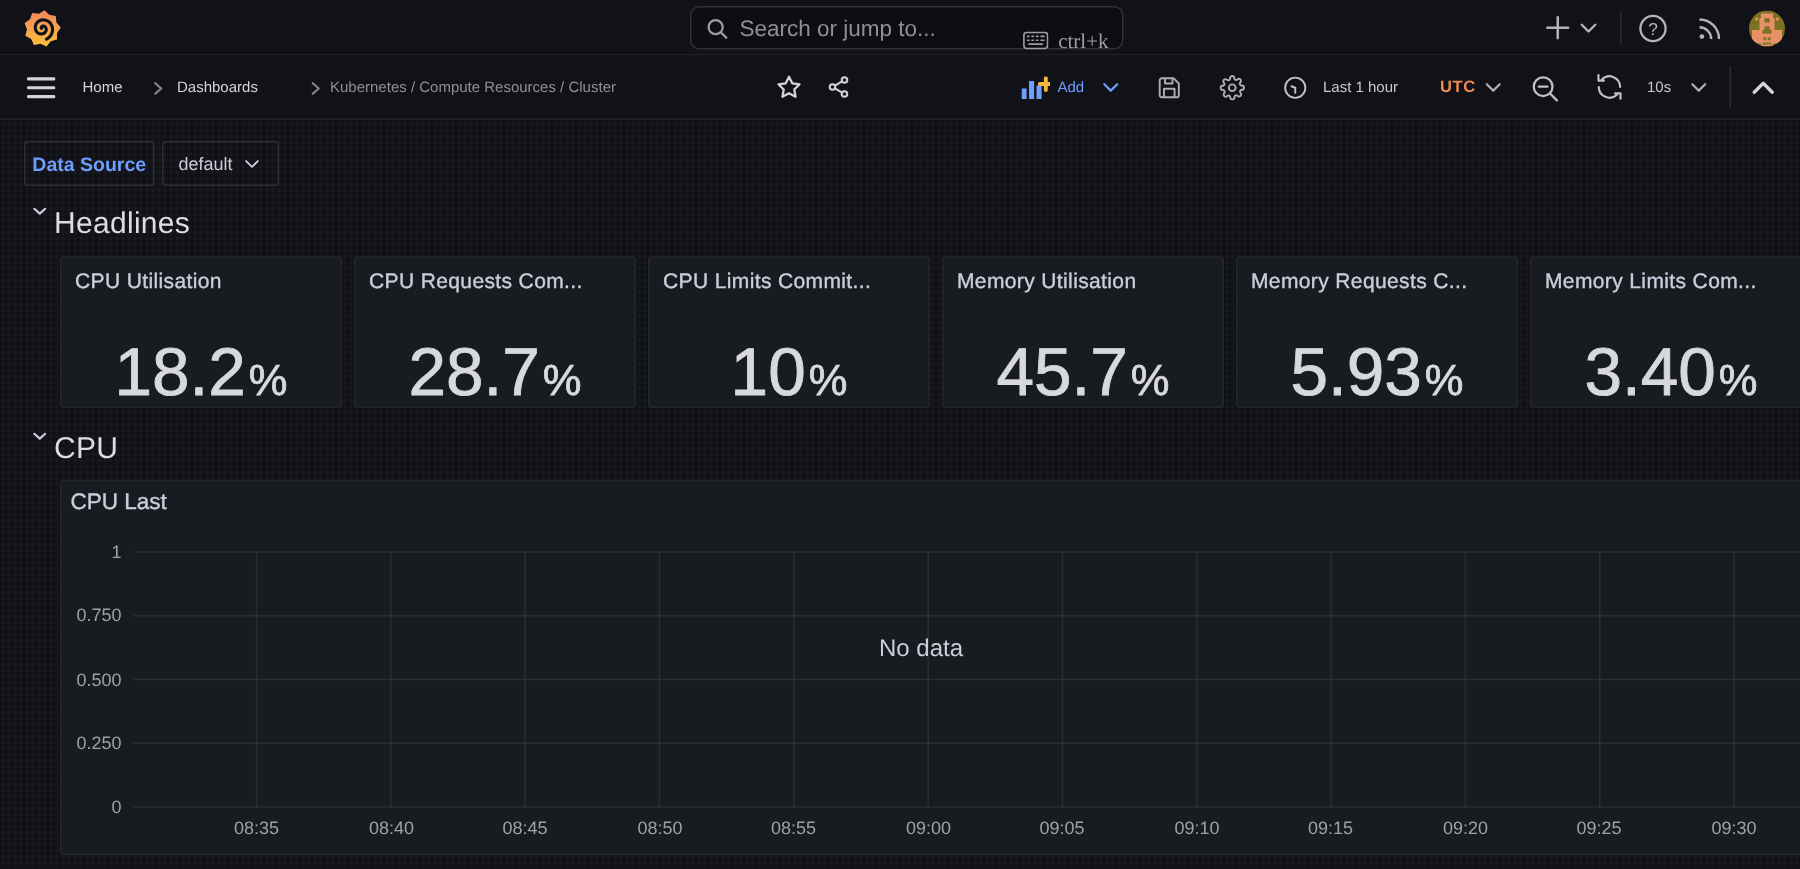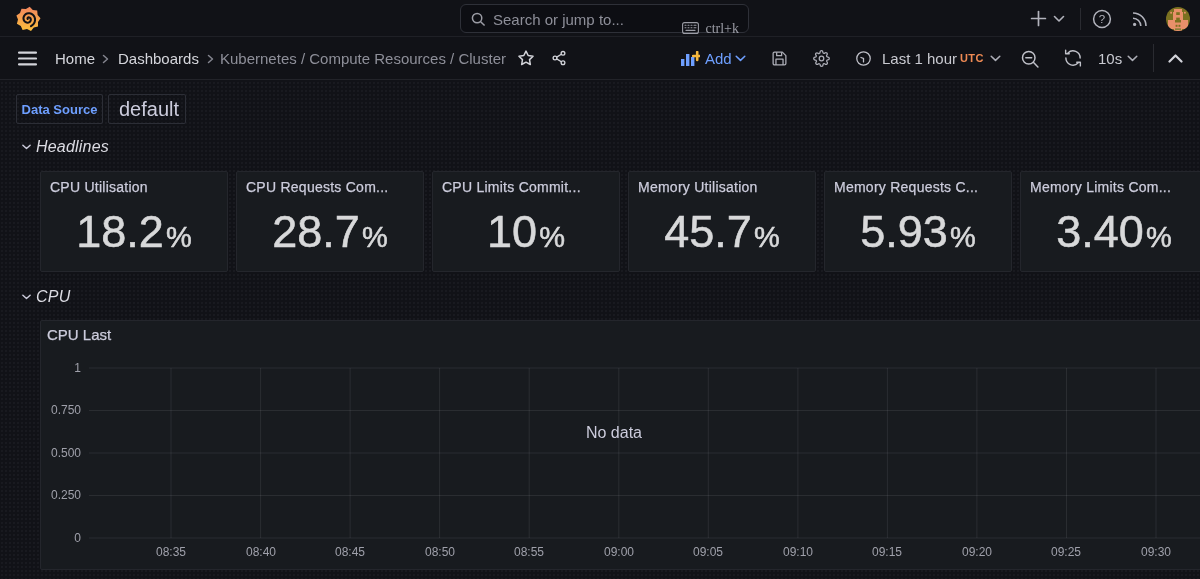--- a/index.html
+++ b/index.html
@@ -15,40 +15,40 @@
   background:#0d0e13; border:1px solid #2e3038; border-radius:6px; }
 #searchbox .ph { position:absolute; left:32px; top:6px; font-size:15px;
   color:#8e8f99; }
 #searchbox .ctrlk { position:absolute; right:9px; top:16px; font-size:14px;
   color:#9b9ca5;font-family:Liberation Serif, serif; }
 
 
 #nav { position:absolute; left:0; top:37px; width:1200px; height:43px;
   background:#111217; border-bottom:1px solid #222329; }
 .crumb { position:absolute; top:0; height:42px; display:flex; align-items:center;
-  font-size:15px; }
+  font-size:10px; }
 .vsep { position:absolute; width:1px; background:#2a2b31; }
 
 
 #cv { position:absolute; left:0; top:81px; width:1200px; height:498px;
   background-color:#111217;
   background-image:radial-gradient(circle, rgba(204,204,220,0.045) 1px, transparent 1.4px);
   background-size:4px 4px; }
 
 .ctrl-box { position:absolute; top:13px; height:30px; border:1px solid #2c2e36;
   border-radius:2px; display:flex; align-items:center; }
-.sec-hdr { position:absolute; display:flex; align-items:center;
-  color:#dcdce3; font-size:16px; letter-spacing:0.2px;font-style:italic; }
+.sec-hdr { position:absolute; display:flex; align-items:flex-start;
+  color:#dcdce3; font-size:20px; letter-spacing:0.2px; }
 
 .panel { position:absolute; background:#181b1f; border:1px solid #24262c;
   border-radius:2px;margin-left:24px; }
 .ptitle { position:absolute; left:9px; top:7px; font-size:14px; color:#ccccdc;
   letter-spacing:0.25px; -webkit-text-stroke:0.25px #ccccdc; }
 .statval { position:absolute; left:0; right:0; top:44px; text-align:center;
-  line-height:32px; color:#d8d9da; white-space:nowrap;
+  line-height:64px; color:#d8d9da; white-space:nowrap;
   -webkit-text-stroke:0.55px #d8d9da; }
 .statval .num { font-size:45px; }
 .statval .sfx { font-size:29px; margin-left:2px; }
 
 .axlbl { position:absolute; font-size:12px; color:#9fa0aa; }
 </style>
 </head>
 <body>
 <div id="page">
 
@@ -192,21 +192,21 @@
       <polyline points="1.5,7.5 7.5,1.5 13.5,7.5"></polyline>
     </svg>
   </div>
 
   <div id="cv">
 
     <div class="ctrl-box" style="left:16px;width:87px;justify-content:center">
       <span style="color:#6e9fff;font-size:13px;font-weight:bold">Data Source</span>
     </div>
     <div class="ctrl-box" style="left:108px;width:78px;padding-left:10px">
-      <span style="color:#ccccdc;font-size:20px">default</span>
+      <span style="color:#ccccdc;font-size:12px">default</span>
       <svg style="margin-left:8px" width="10" height="7" viewBox="0 0 11 7" fill="none" stroke="#ccccdc" stroke-width="1.4" stroke-linecap="round" stroke-linejoin="round">
         <polyline points="1.2,1.2 5.5,5.4 9.8,1.2"></polyline>
       </svg>
     </div>
 
     <div class="sec-hdr" style="left:22px;top:57px">
       <svg width="9" height="6" viewBox="0 0 10 6" fill="none" stroke="#ccccdc" stroke-width="1.6" stroke-linecap="round" stroke-linejoin="round" style="margin-right:5px">
         <polyline points="1,1 5,4.6 9,1"></polyline>
       </svg>
       Headlines

